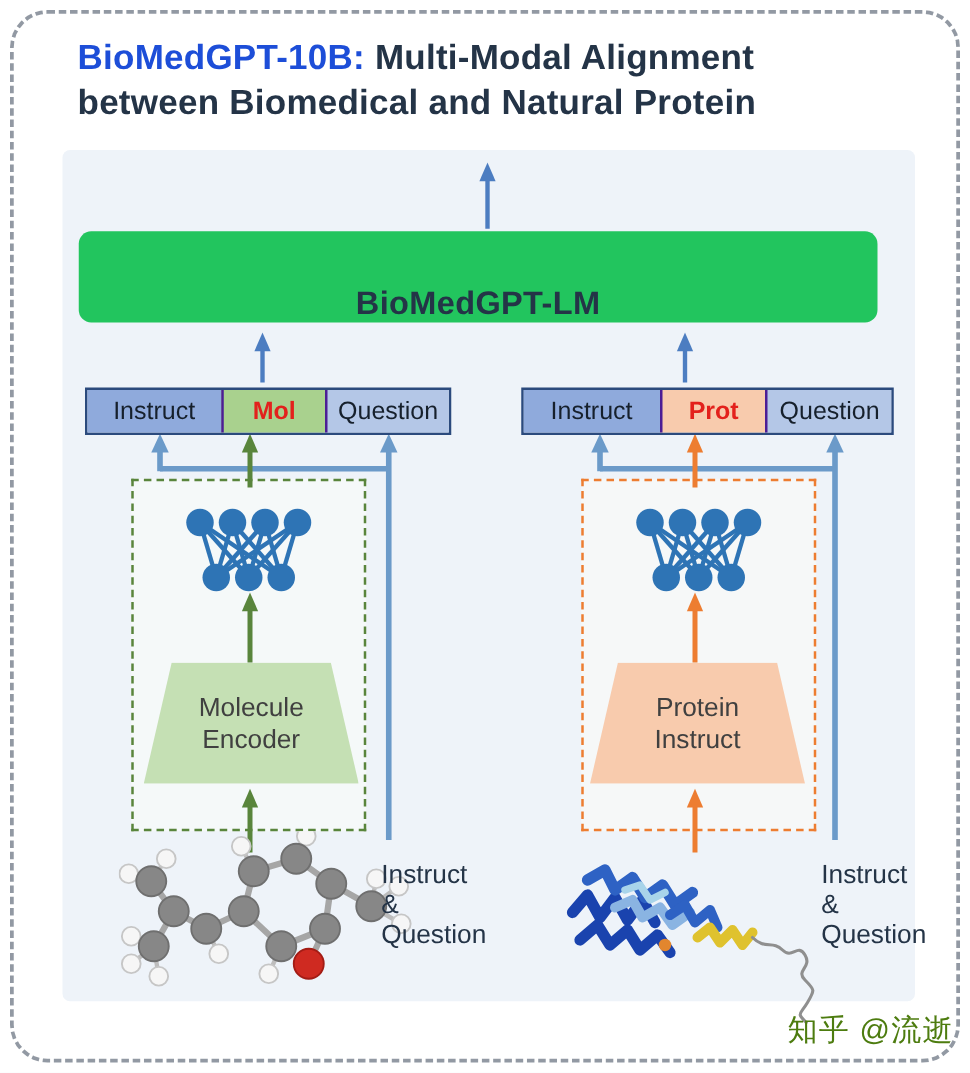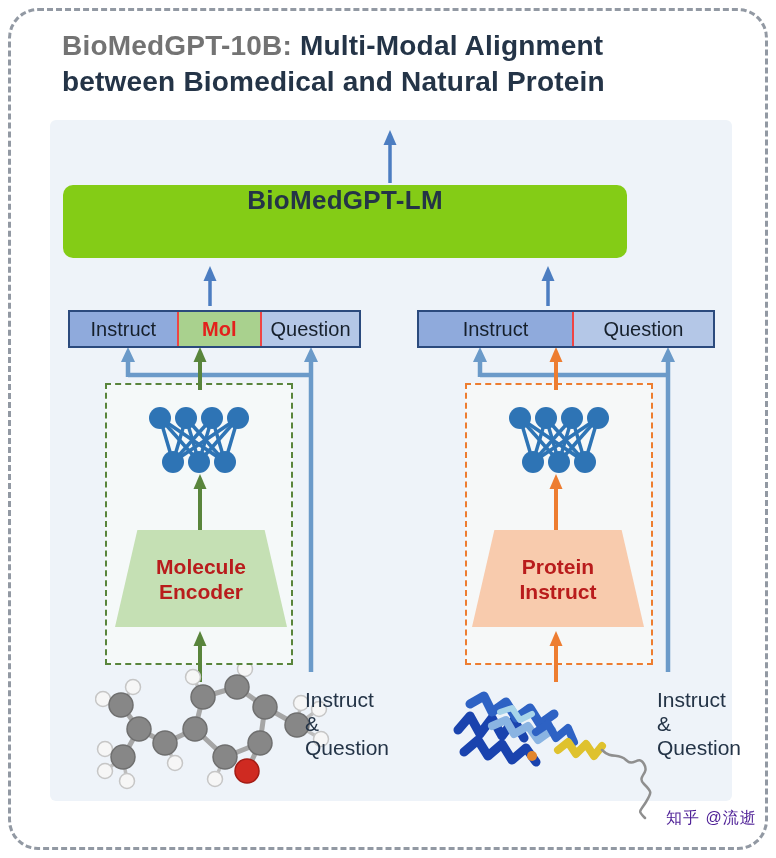--- a/index.html
+++ b/index.html
@@ -3,69 +3,69 @@
 <meta charset="utf-8">
 <style>
   * { margin:0; padding:0; box-sizing:border-box; }
   html,body { background:#ffffff; font-family:"Liberation Sans", sans-serif; }
   .canvas { position:relative; width:776px; height:858px; background:#ffffff; overflow:hidden; }
 
   .frame { position:absolute; inset:8px; border:3px dashed #9299a3; border-radius:30px; pointer-events:none; }
 
   .title { position:absolute; left:62px; top:28px; width:620px; font-size:28px; font-weight:bold;
            line-height:36px; color:#243447; letter-spacing:0.2px; }
-  .title .hl { color:#737373; }
+  .title .hl { color:#1d4ed8; }
 
   .panel { position:absolute; left:50px; top:120px; width:682px; height:681px;
            background:#eef3f9; border-radius:6px; z-index:0; }
 
-  .lm-box { position:absolute; left:63px; top:185px; width:564px; height:73px;
-            background:#84cc16; border-radius:10px; z-index:5;
-            display:flex; align-items:flex-start; justify-content:center;
+  .lm-box { position:absolute; left:63px; top:185px; width:639px; height:73px;
+            background:#22c55e; border-radius:10px; z-index:5;
+            display:flex; align-items:flex-end; justify-content:center;
             font-size:26px; font-weight:bold; color:#243447; letter-spacing:0.3px; }
 
   .tok-row { position:absolute; height:38px; display:flex; border:2px solid #2b4a7d; z-index:6; }
   .tok-row.left  { left:68px;  top:310px; width:293px; }
   .tok-row.right { left:417px; top:310px; width:298px; }
   .tok-cell { display:flex; align-items:center; justify-content:center;
               font-size:20px; color:#16202c; }
-  .tok-cell + .tok-cell { border-left:2px solid #ef4444; }
+  .tok-cell + .tok-cell { border-left:2px solid #4c1d95; }
   .cell-instruct { flex:110; background:#8faadc; }
   .cell-mol      { flex:84;  background:#a9d18e; }
   .cell-prot     { flex:84;  background:#f8cbad; }
   .cell-question { flex:100; background:#b4c7e7; }
   .modal-token { color:#e3211c; font-weight:bold; }
 
   .enc-box { position:absolute; top:383px; width:188px; height:282px; z-index:2;
              background:rgba(252,254,250,0.55); }
   .enc-box.green  { left:105px; border:2px dashed #59853c; }
   .enc-box.orange { left:465px; border:2px dashed #ed7d31; background:rgba(254,251,247,0.55); }
 
   .nn { position:absolute; z-index:3; }
 
   .trap { position:absolute; top:530px; width:172px; height:97px; z-index:3;
           clip-path:polygon(13% 0%, 87% 0%, 100% 100%, 0% 100%);
           display:flex; align-items:center; justify-content:center; text-align:center; }
   .trap.green  { left:115px; background:#c5e0b4; }
   .trap.orange { left:472px; background:#f8cbad; }
-  .enc-label { font-size:21px; font-weight:bold; color:#b91c1c; line-height:25px; white-space:pre-line; }
+  .enc-label { font-size:21px; font-weight:normal; color:#404040; line-height:25px; white-space:pre-line; }
 
   .connectors { position:absolute; left:0; top:0; z-index:4; pointer-events:none; }
 
   .bio-img { position:absolute; z-index:4; }
   .mol-img  { left:95px;  top:665px; }
   .prot-img { left:440px; top:668px; }
 
   .input-label { position:absolute; z-index:5; font-size:21px; line-height:24px;
                  color:#243447; white-space:pre-line; }
   .input-label.left  { left:305px; top:688px; }
   .input-label.right { left:657px; top:688px; }
 
-  .watermark { position:absolute; left:666px; top:808px; z-index:6;
-               font-size:16px; color:#4c1d95; letter-spacing:1px; }
+  .watermark { position:absolute; left:630px; top:808px; z-index:6;
+               font-size:24px; color:#4d7c0f; letter-spacing:1px; }
 </style>
 </head>
 <body>
 
 <div class="canvas">
 
   <div class="panel"></div>
   <div class="frame"></div>
 
   <h1 class="title"><span class="hl">BioMedGPT-10B:</span> <span>Multi-Modal Alignment between Biomedical and Natural Protein</span></h1>
@@ -75,20 +75,21 @@
   </div>
 
   <div class="tok-row left">
     <div class="tok-cell cell-instruct">Instruct</div>
     <div class="tok-cell cell-mol modal-token">Mol</div>
     <div class="tok-cell cell-question">Question</div>
   </div>
 
   <div class="tok-row right">
     <div class="tok-cell cell-instruct">Instruct</div>
+    <div class="tok-cell cell-prot modal-token">Prot</div>
     <div class="tok-cell cell-question">Question</div>
   </div>
 
   <div class="enc-box green"></div>
   <div class="enc-box orange"></div>
 
   <svg class="nn" style="left:148px;top:403px" width="104" height="74" viewBox="0 0 104 74">
     <g stroke="#2e74b5" stroke-width="3.5">
       <line x1="12" y1="15" x2="25" y2="59"></line>
         <line x1="12" y1="15" x2="51" y2="59"></line>

